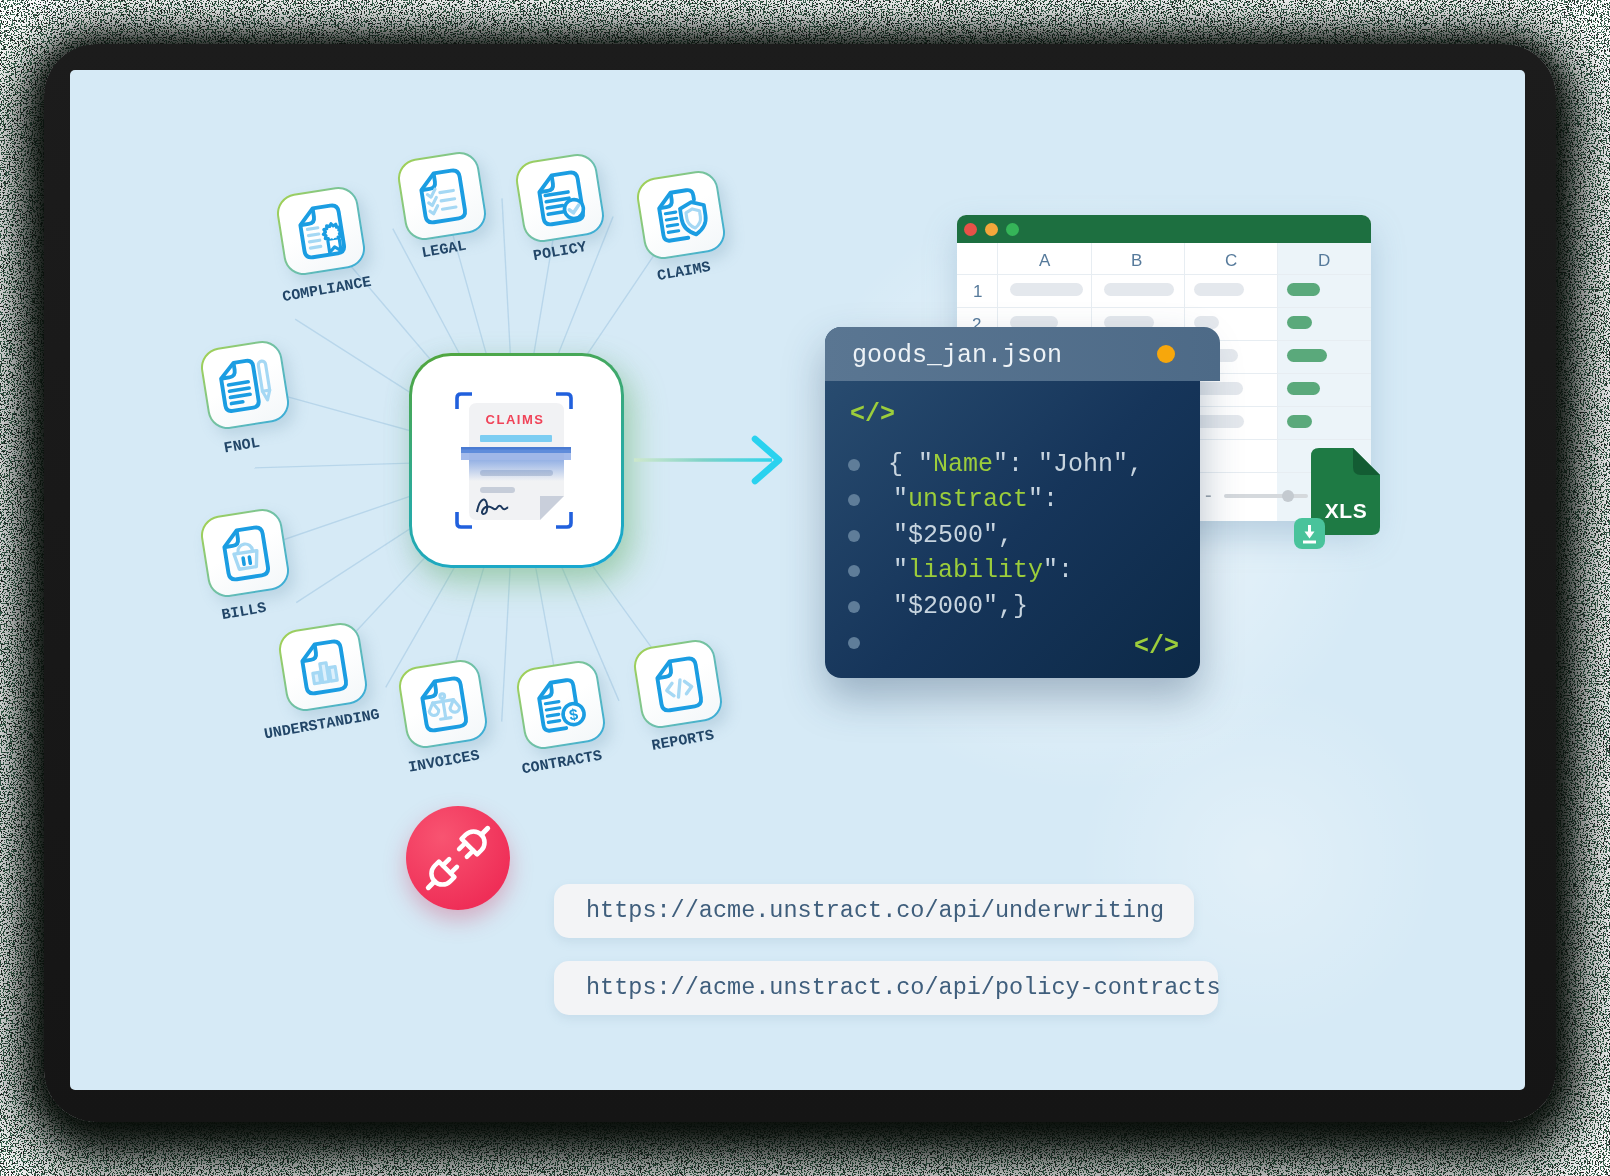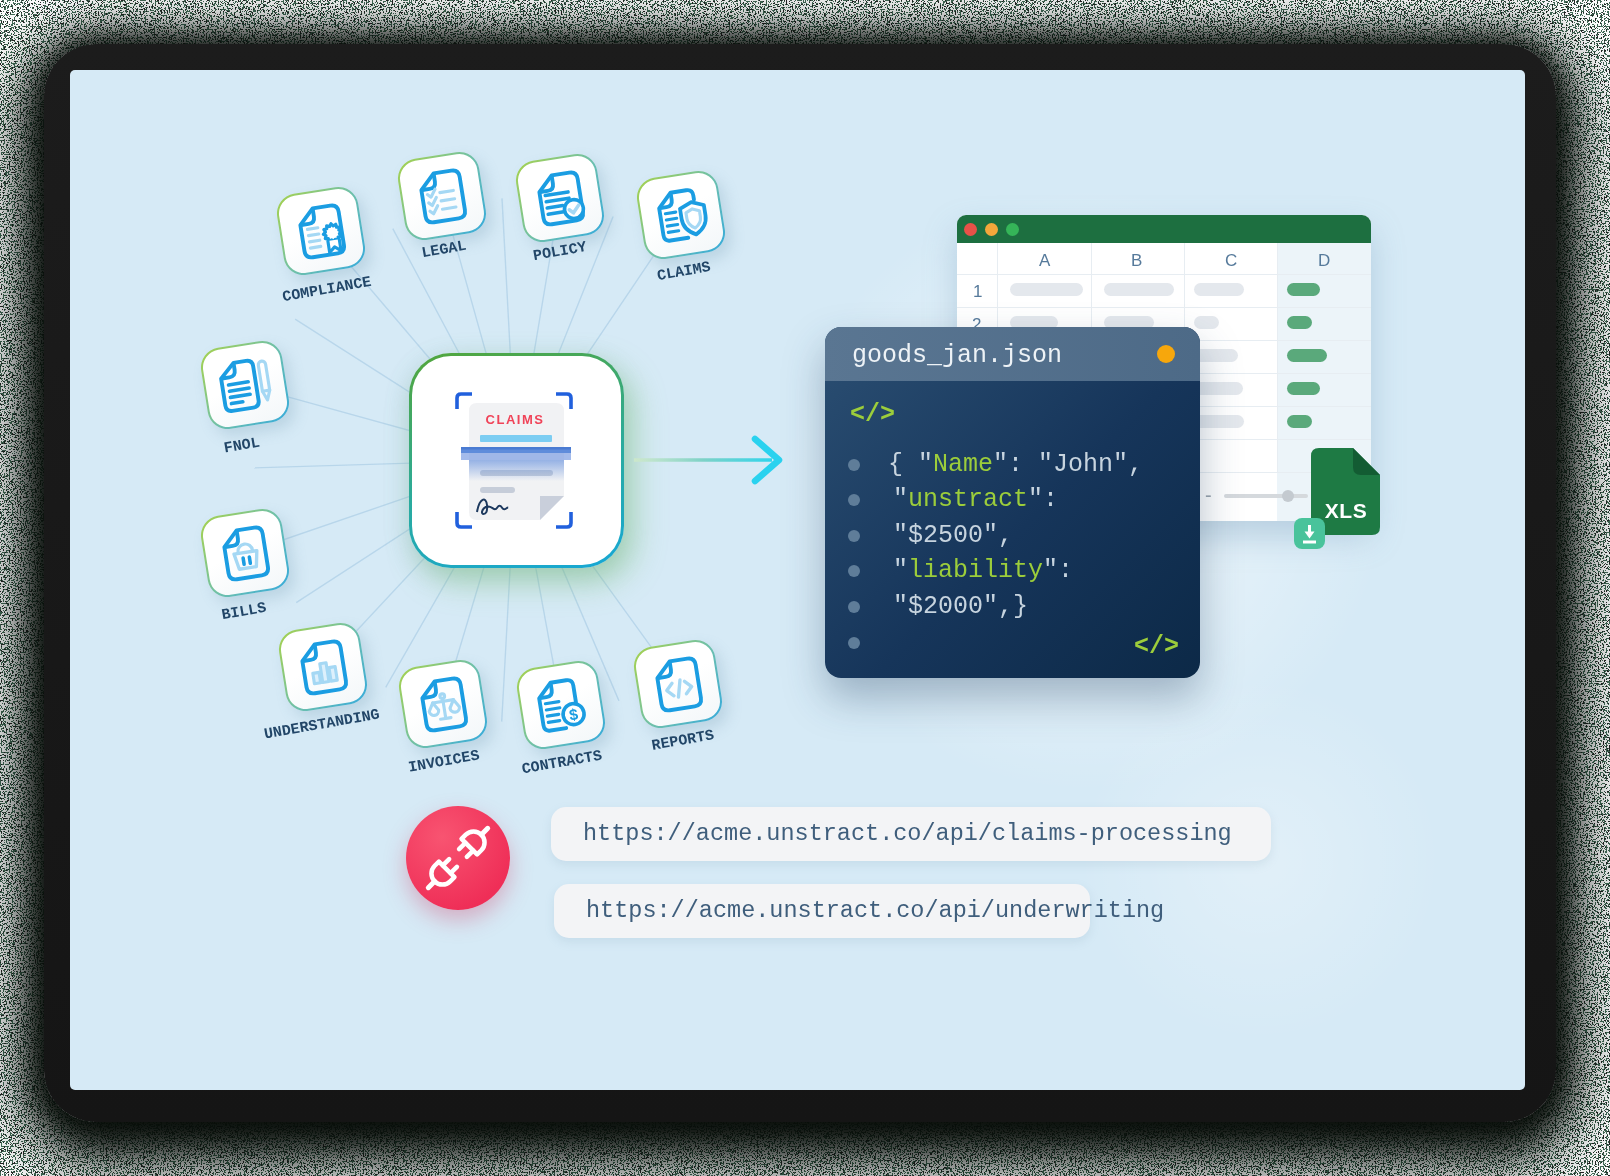--- a/index.html
+++ b/index.html
@@ -34,21 +34,21 @@
       padding:3px;box-sizing:border-box;
       background:linear-gradient(165deg,#53a639,#2aab9e 55%,#16a7d6);
       box-shadow:10px 14px 32px rgba(110,190,95,0.40), 0 8px 24px rgba(110,150,175,0.25);}
   .center-box .in{width:100%;height:100%;border-radius:39px;background:#fff;position:relative;}
 
   
   .codewin{position:absolute;left:755px;top:257px;width:375px;height:351px;border-radius:16px;
       background:linear-gradient(135deg,#2b4f73 0%,#16355a 55%,#0c2947 100%);
       box-shadow:0 20px 40px rgba(40,70,100,0.35);z-index:6;}
   .codewin .hdr{position:absolute;left:0;top:0;width:100%;height:54px;border-radius:16px 16px 0 0;
-      background:linear-gradient(90deg,#5a7692,#4d6a87);}
+      background:linear-gradient(90deg,#5a7692,#4d6a87);padding-left:20px;}
   .codewin .hdr .t{position:absolute;left:27px;top:14px;font-size:25px;color:#edf2f6;}
   .codewin .hdr .dot{position:absolute;left:332px;top:18px;width:18px;height:18px;border-radius:50%;background:#f7a70c;}
   .cl{position:absolute;font-size:25px;white-space:pre;color:#c7d4df;}
   .k{color:#9ccd3b;}
   .bullet{position:absolute;left:23px;width:12px;height:12px;border-radius:50%;background:#5f7d99;}
 
   
   .sheet{position:absolute;left:887px;top:145px;width:414px;height:306px;border-radius:9px;background:#fff;
       box-shadow:0 16px 32px rgba(110,150,180,0.35);z-index:4;}
   .sheet .bar{position:absolute;left:0;top:0;width:100%;height:28px;background:#1d6f40;border-radius:9px 9px 0 0;}
@@ -406,22 +406,22 @@
     <path d="M43,3 L70,30 H51 Q43,30 43,22 Z" fill="#135c33"></path>
     <text x="36" y="73" text-anchor="middle" font-family="Liberation Sans, sans-serif" font-weight="bold" font-size="21" letter-spacing="0.5" fill="#ffffff">XLS</text>
   </svg>
   <svg class="xlsbtn" width="31" height="31" fill="none">
     <rect x="0" y="0" width="31" height="31" rx="8" fill="#49c39b"></rect>
     <line x1="15.5" y1="7" x2="15.5" y2="15" stroke="#fff" stroke-width="3"></line>
     <path d="M10.5,13.5 H20.5 L15.5,20.5 Z" fill="#fff"></path>
     <line x1="9" y1="24" x2="22" y2="24" stroke="#fff" stroke-width="3"></line>
   </svg>
 
-  <div class="url" style="left:481px;top:737px;width:720px;">https://acme.unstract.co/api/claims-processing</div>
-  <div class="url" style="left:484px;top:814px;width:536px;">https://acme.unstract.co/api/underwriting</div>
+  <div class="url" style="left:484px;top:814px;width:640px;">https://acme.unstract.co/api/underwriting</div>
+  <div class="url" style="left:484px;top:891px;width:664px;">https://acme.unstract.co/api/policy-contracts</div>
 
   <div class="plug">
     <svg width="104" height="104" fill="none">
       <g transform="translate(52,52) rotate(45)" stroke="#ffffff" stroke-linecap="round" fill="none">
         <line x1="0" y1="-33" x2="0" y2="-42" stroke-width="5"></line>
         <path d="M-11,-16 L-11,-22 A11,11 0 0 1 11,-22 L11,-16 Z" stroke-width="4.5" stroke-linejoin="round"></path>
         <line x1="-5.5" y1="-16" x2="-5.5" y2="-7" stroke-width="4.5"></line>
         <line x1="5.5" y1="-16" x2="5.5" y2="-7" stroke-width="4.5"></line>
         <line x1="0" y1="33" x2="0" y2="42" stroke-width="5"></line>
         <path d="M-11,16 L-11,22 A11,11 0 0 0 11,22 L11,16 Z" stroke-width="4.5" stroke-linejoin="round"></path>

